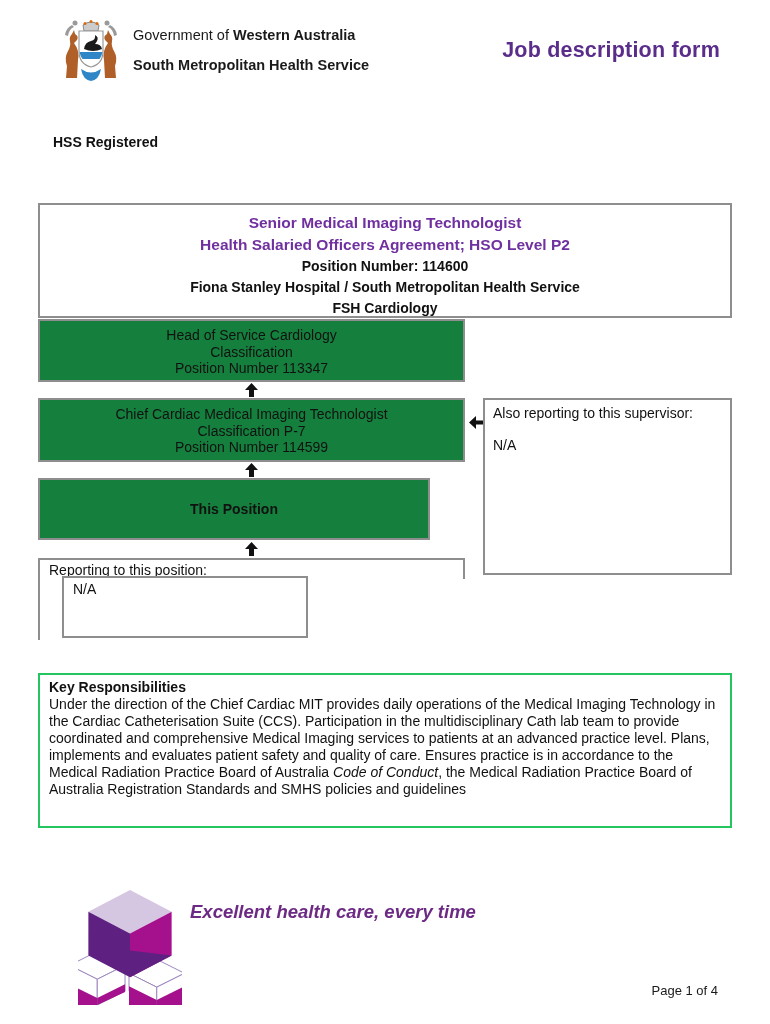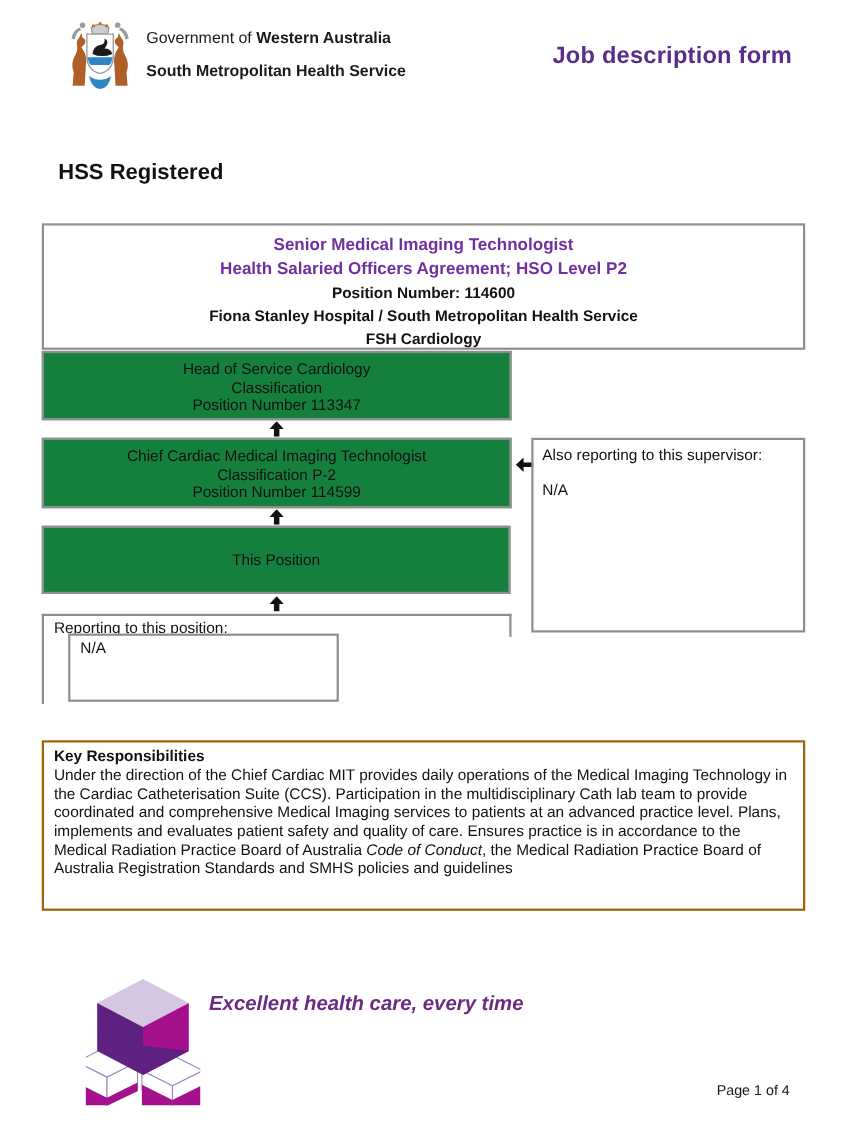--- a/index.html
+++ b/index.html
@@ -14,40 +14,40 @@
     color: #111;
     overflow: hidden;
   }
   .b { font-weight: bold; margin-top: 12px; }
 
   
   .coat { position: absolute; left: 52px; top: 14px; width: 78px; height: 72px; }
   .gov-text { position: absolute; left: 133px; top: 26px; font-size: 14.5px; line-height: 18px; color: #1a1a1a; }
   .form-title { position: absolute; right: 50px; top: 38px; font-size: 21.5px; font-weight: bold; color: #5b2d8a; letter-spacing: 0.2px; }
 
-  .hss { position: absolute; left: 53px; top: 146px; font-size: 20px; font-weight: bold; text-align: center; }
+  .hss { position: absolute; left: 53px; top: 134px; font-size: 14px; font-weight: bold; text-align: center; }
 
   
   .summary-box {
     position: absolute; left: 38px; top: 203px; width: 694px; height: 115px;
     border: 2px solid #8e8e8e; text-align: center; padding-top: 7px;
   }
   .sum-purple { font-size: 15.5px; font-weight: bold; color: #7030a0; line-height: 22px; }
   .sum-black  { font-size: 14px;   font-weight: bold; color: #111;    line-height: 21px; }
 
   
   .org-box {
     position: absolute; border: 2px solid #8e8e8e; background: #15803d;
     text-align: center; font-size: 14px; line-height: 16.5px; padding-top: 6px;
   }
   .box-head  { left: 38px; top: 319px; width: 427px; height: 63px; }
   .box-chief { left: 38px; top: 398px; width: 427px; height: 64px; }
-  .box-this  { left: 38px; top: 478px; width: 426px; height: 62px;
+  .box-this  { left: 38px; top: 478px; width: 392px; height: 62px;
                display: flex; align-items: center; justify-content: center;
-               font-weight: normal; padding-top: 0; }
+               font-weight: bold; padding-top: 0; }
   .arrow { position: absolute; }
   .arrow-up1 { left: 245px; top: 383px; width: 13px; height: 14px; }
   .arrow-up2 { left: 245px; top: 463px; width: 13px; height: 14px; }
   .arrow-up3 { left: 245px; top: 542px; width: 13px; height: 14px; }
   .arrow-left { left: 469px; top: 416px; width: 16px; height: 13px; }
 
   .also-box {
     position: absolute; left: 483px; top: 398px; width: 249px; height: 177px;
     border: 2px solid #8e8e8e; padding: 5px 8px; font-size: 14px; line-height: 17px;
   }
@@ -60,21 +60,21 @@
   }
   .rep-right-seg { position: absolute; left: 463px; top: 558px; width: 2px; height: 21px; background: #8e8e8e; }
   .rep-value-box {
     position: absolute; left: 62px; top: 576px; width: 246px; height: 62px;
     border: 2px solid #8e8e8e; background: #fff; font-size: 14px; padding: 3px 0 0 9px;
   }
 
   
   .key-box {
     position: absolute; left: 38px; top: 673px; width: 694px; height: 155px;
-    border: 2px solid #a16207; padding: 4px 9px; font-size: 14px; line-height: 17px;
+    border: 2px solid #22c55e; padding: 4px 9px; font-size: 14px; line-height: 17px;
   }
   .key-heading { font-weight: bold; }
   .key-body .it { font-style: italic; }
 
   
   .cubes { position: absolute; left: 78px; top: 888px; width: 104px; height: 117px; }
   .tagline { position: absolute; left: 190px; top: 901px; font-size: 18.5px; font-weight: bold; font-style: italic; color: #6d2a85; }
   .values-line { position: absolute; left: 190px; top: 934px; font-size: 13.5px; color: #8a3f98; letter-spacing: 0.3px; }
   .values-line .bullet { color: #a2128b; font-size: 9px; vertical-align: 2px; margin: 0 6px; }
   .page-num { position: absolute; right: 52px; top: 983px; font-size: 13px; color: #1a1a1a; }
@@ -128,21 +128,21 @@
     <div>Classification</div>
     <div>Position Number 113347</div>
   </div>
 
   <svg class="arrow arrow-up1" viewBox="0 0 13 14" aria-hidden="true">
     <path d="M6.5,0 L13,7 H9 V14 H4 V7 H0 Z" fill="#111"></path>
   </svg>
 
   <div class="org-box box-chief">
     <div>Chief Cardiac Medical Imaging Technologist</div>
-    <div>Classification P-2</div>
+    <div>Classification P-7</div>
     <div>Position Number 114599</div>
   </div>
 
   <svg class="arrow arrow-left" viewBox="0 0 16 13" aria-hidden="true">
     <path d="M0,6.5 L7,0 V4.5 H16 V8.5 H7 V13 Z" fill="#111"></path>
   </svg>
 
   <div class="also-box">
     <div>Also reporting to this supervisor:</div>
     <div class="also-value">N/A</div>

